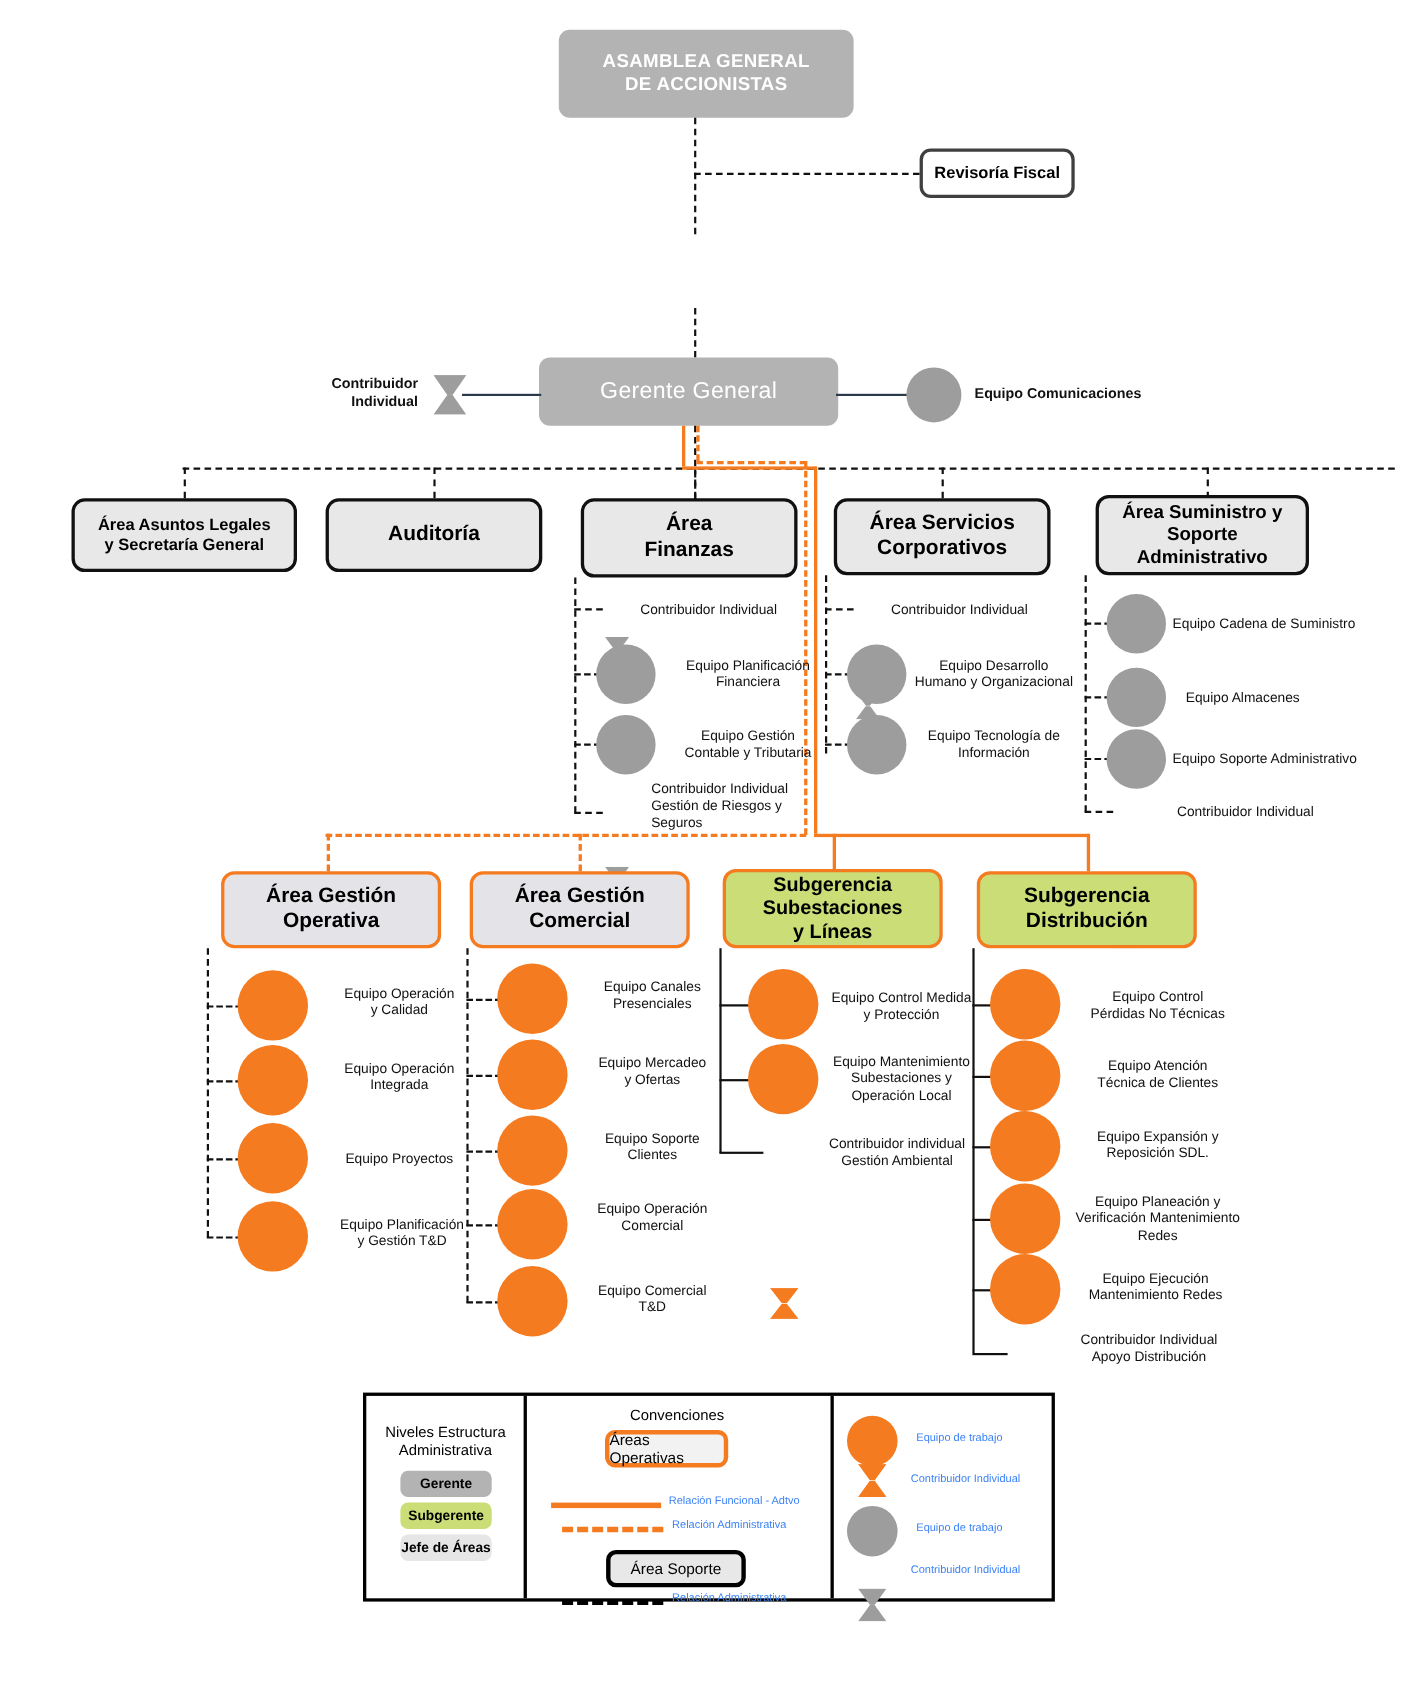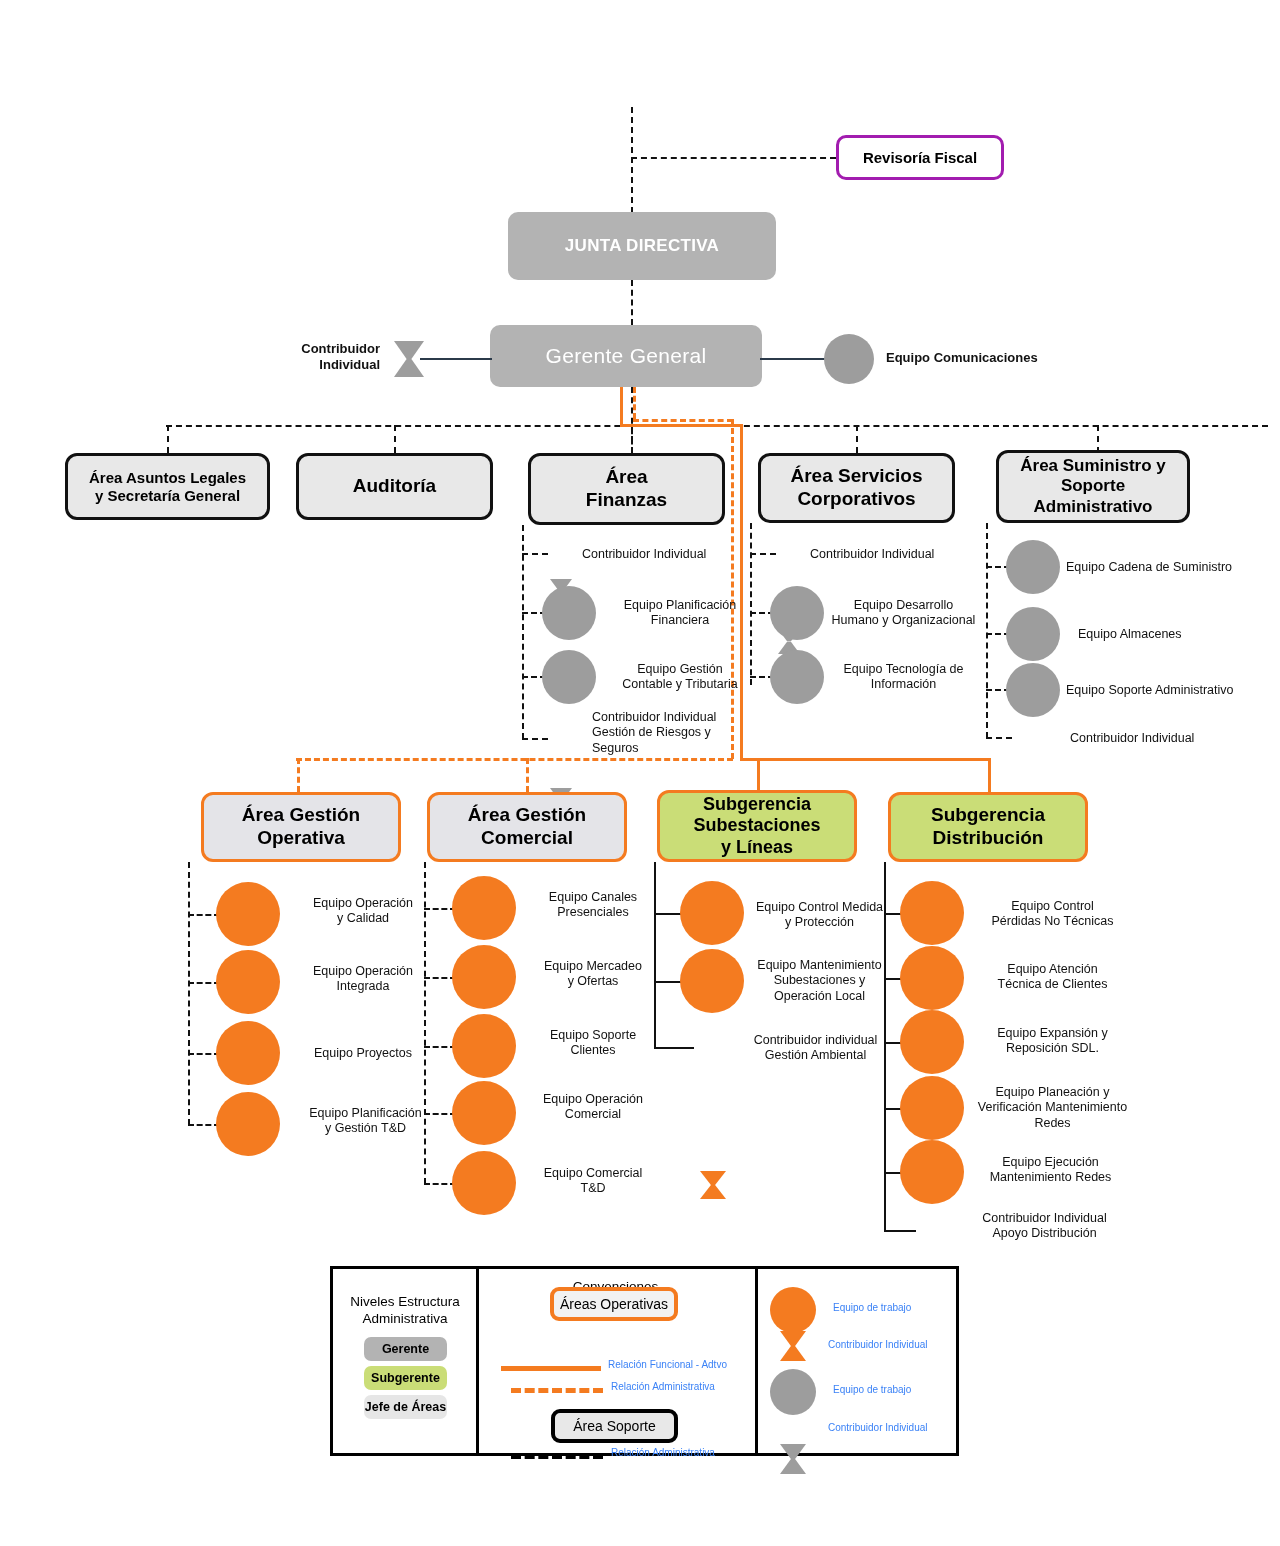--- a/index.html
+++ b/index.html
@@ -77,32 +77,33 @@
   .legbox-op{background:#f2f2f2;border:4px solid #F47B20;border-radius:9px;display:flex;align-items:center;
              justify-content:center;font-size:14px;font-weight:normal;color:#000;}
   .legbox-sp{background:#e8e8e8;border:4px solid #000;border-radius:9px;display:flex;align-items:center;
              justify-content:center;font-size:14px;font-weight:normal;color:#000;}
 </style>
 </head>
 <body>
 
 <div id="root">
 
+  <div class="abs gbox t1" style="left:508px;top:27px;width:268px;height:80px;flex-direction:column;">
+    <span>ASAMBLEA GENERAL</span>
+    <span>DE ACCIONISTAS</span>
+  </div>
 
   <div class="abs vl dash" style="left:631px;top:107px;height:106px;"></div>
 
   <div class="abs hl dash" style="left:631px;top:157px;width:205px;"></div>
 
-  <div class="abs" style="left:836px;top:135px;width:168px;height:45px;background:#fff;border:3px solid #a21caf;border-radius:10px;display:flex;align-items:center;justify-content:center;">
+  <div class="abs" style="left:836px;top:135px;width:141px;height:45px;background:#fff;border:3px solid #404040;border-radius:10px;display:flex;align-items:center;justify-content:center;">
     <span style="font-size:15px;font-weight:bold;color:#000;">Revisoría Fiscal</span>
   </div>
 
-  <div class="abs gbox t2" style="left:508px;top:212px;width:268px;height:68px;">
-    <span>JUNTA DIRECTIVA</span>
-  </div>
 
   <div class="abs vl dash" style="left:631px;top:280px;height:45px;"></div>
 
   <div class="abs gbox t3" style="left:490px;top:325px;width:272px;height:62px;">
     <span>Gerente General</span>
   </div>
 
   <div class="abs lbl b r" style="left:265px;top:341px;width:115px;font-size:13px;line-height:1.25;">
     <div>Contribuidor</div>
     <div>Individual</div>
@@ -429,21 +430,21 @@
     <div class="abs pill gr" style="left:31px;top:97px;width:83px;height:24px;">
       <span>Subgerente</span>
     </div>
     <div class="abs pill lg" style="left:31px;top:126px;width:83px;height:24px;">
       <span>Jefe de Áreas</span>
     </div>
 
     <div class="abs legtitle" style="left:150px;top:10px;width:265px;">
       <span>Convenciones</span>
     </div>
-    <div class="abs legbox-op" style="left:217px;top:18px;width:128px;height:34px;">
+    <div class="abs legbox-op" style="left:217px;top:31px;width:112px;height:34px;">
       <span>Áreas Operativas</span>
     </div>
 
     <div class="abs" style="left:168px;top:97px;width:100px;height:0;border-top:5px solid #F47B20;"></div>
     <div class="abs legtext" style="left:275px;top:90px;width:190px;">Relación Funcional - Adtvo</div>
 
     <div class="abs" style="left:178px;top:119px;width:92px;height:0;border-top:5px dashed #F47B20;"></div>
     <div class="abs legtext" style="left:278px;top:112px;width:190px;">Relación Administrativa</div>
 
     <div class="abs legbox-sp" style="left:218px;top:140px;width:127px;height:34px;">

